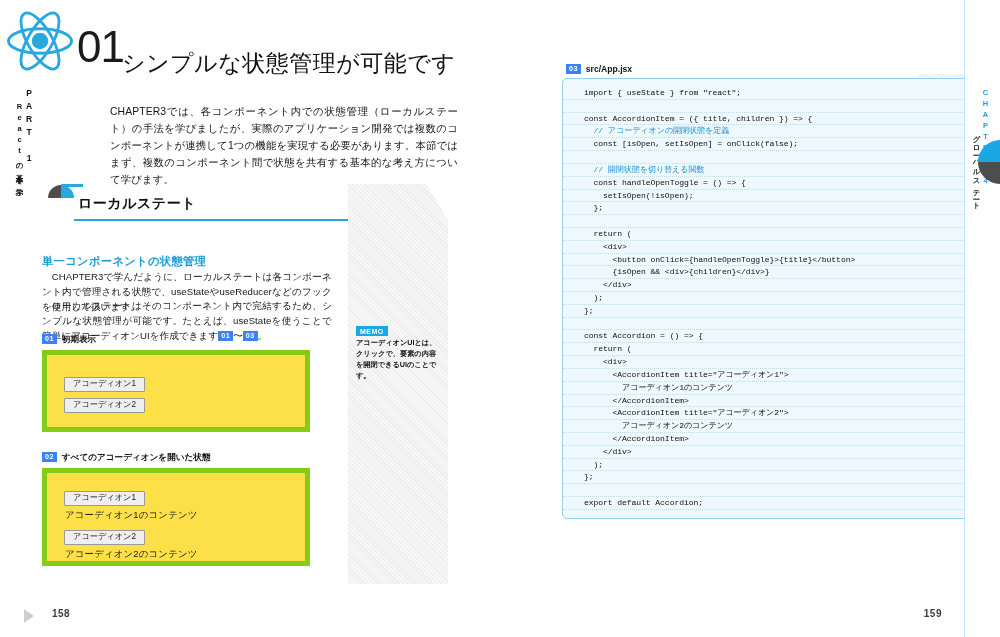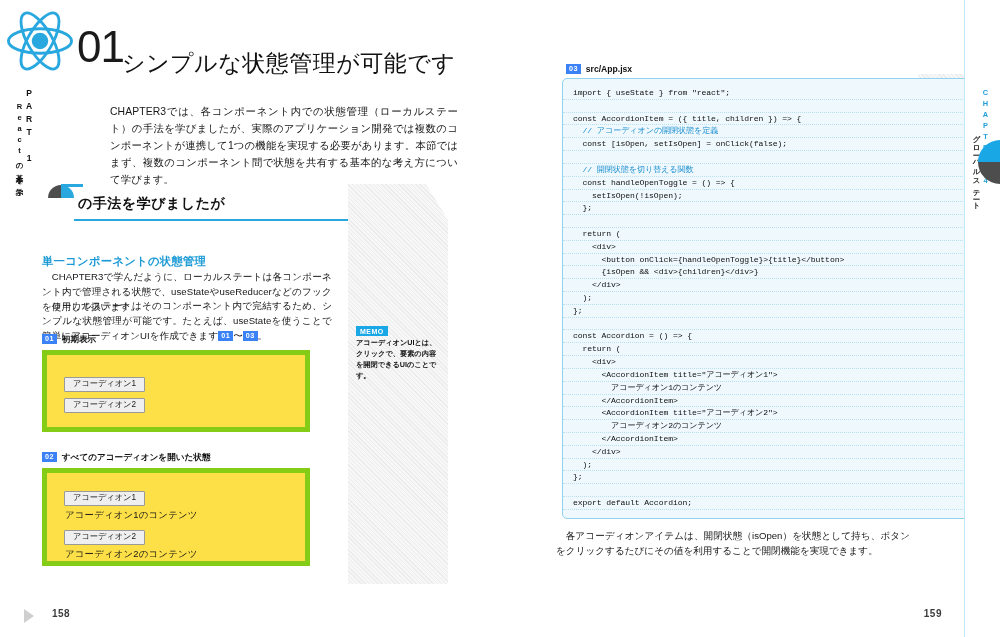--- a/index.html
+++ b/index.html
@@ -250,21 +250,21 @@
     border-radius: 5px;
     padding: 8px 0 8px 0;
     box-sizing: border-box;
   }
   .code-line {
     font-family: "Liberation Mono", "DejaVu Sans Mono", monospace;
     font-size: 8.1px;
     line-height: 1.46;
     color: #101010;
     white-space: pre;
-    padding: 0 8px 0 10px;
+    padding: 0 8px 0 21px;
     border-bottom: 1px dotted #b8dff2;
     min-height: 11.8px;
     letter-spacing: -0.1px;
   }
   .code-line.comment { color: #1b8fd0; }
   .code-line.blank { color: transparent; }
 
   .tail-para {
     position: absolute;
     left: 56px; top: 518px;
@@ -363,21 +363,21 @@
 
     <div class="sec-number">01</div>
     <h1 class="sec-title">シンプルな状態管理が可能です</h1>
     <p class="lead-para">CHAPTER3では、各コンポーネント内での状態管理（ローカルステート）の手法を学びましたが、実際のアプリケーション開発では複数のコンポーネントが連携して1つの機能を実現する必要があります。本節ではまず、複数のコンポーネント間で状態を共有する基本的な考え方について学びます。</p>
 
     <div class="sec2">
       <div class="sec2-deco">
         <div class="half"></div>
       </div>
       <div class="sec2-deco-bar"></div>
-      <div class="sec2-title">の手法を学びましたが</div>
+      <div class="sec2-title">ローカルステート</div>
       <div class="sec2-rule"></div>
     </div>
 
     <h3 class="subhead">単一コンポーネントの状態管理</h3>
     <p class="body-para p1">　CHAPTER3で学んだように、ローカルステートは各コンポーネント内で管理される状態で、useStateやuseReducerなどのフックを使用して扱います。</p>
     <p class="body-para p2"><span>　ローカルステートはそのコンポーネント内で完結するため、シンプルな状態管理が可能です。たとえば、useStateを使うことで簡単にアコーディオンUIを作成できます</span><span class="fignum">01</span><span>〜</span><span class="fignum">03</span><span>。</span></p>
 
     <div class="figcap" style="left:42px; top:334px;">
       <span class="fignum">01</span><span class="cap-text">初期表示</span>
     </div>
@@ -445,21 +445,20 @@
         <div class="code-line">      &lt;AccordionItem title="アコーディオン2"&gt;</div>
         <div class="code-line">        アコーディオン2のコンテンツ</div>
         <div class="code-line">      &lt;/AccordionItem&gt;</div>
         <div class="code-line">    &lt;/div&gt;</div>
         <div class="code-line">  );</div>
         <div class="code-line">};</div>
         <div class="code-line blank"> </div>
         <div class="code-line">export default Accordion;</div>
       </div>
 
-    <p class="tail-para">　各アコーディオンアイテムは、開閉状態（isOpen）を状態として持ち、ボタンをクリックするたびにその値を利用することで開閉機能を実現できます。</p>
 
     <div class="folio-arrow right"></div>
     <div class="folio right">159</div>
   </div>
 
   <div class="vtab-right-strip"></div>
   <div class="vtab-right">
     <div class="vt-chap">CHAPTER 4</div>
     <div class="vt-sub">グローバルステート</div>
   </div>

